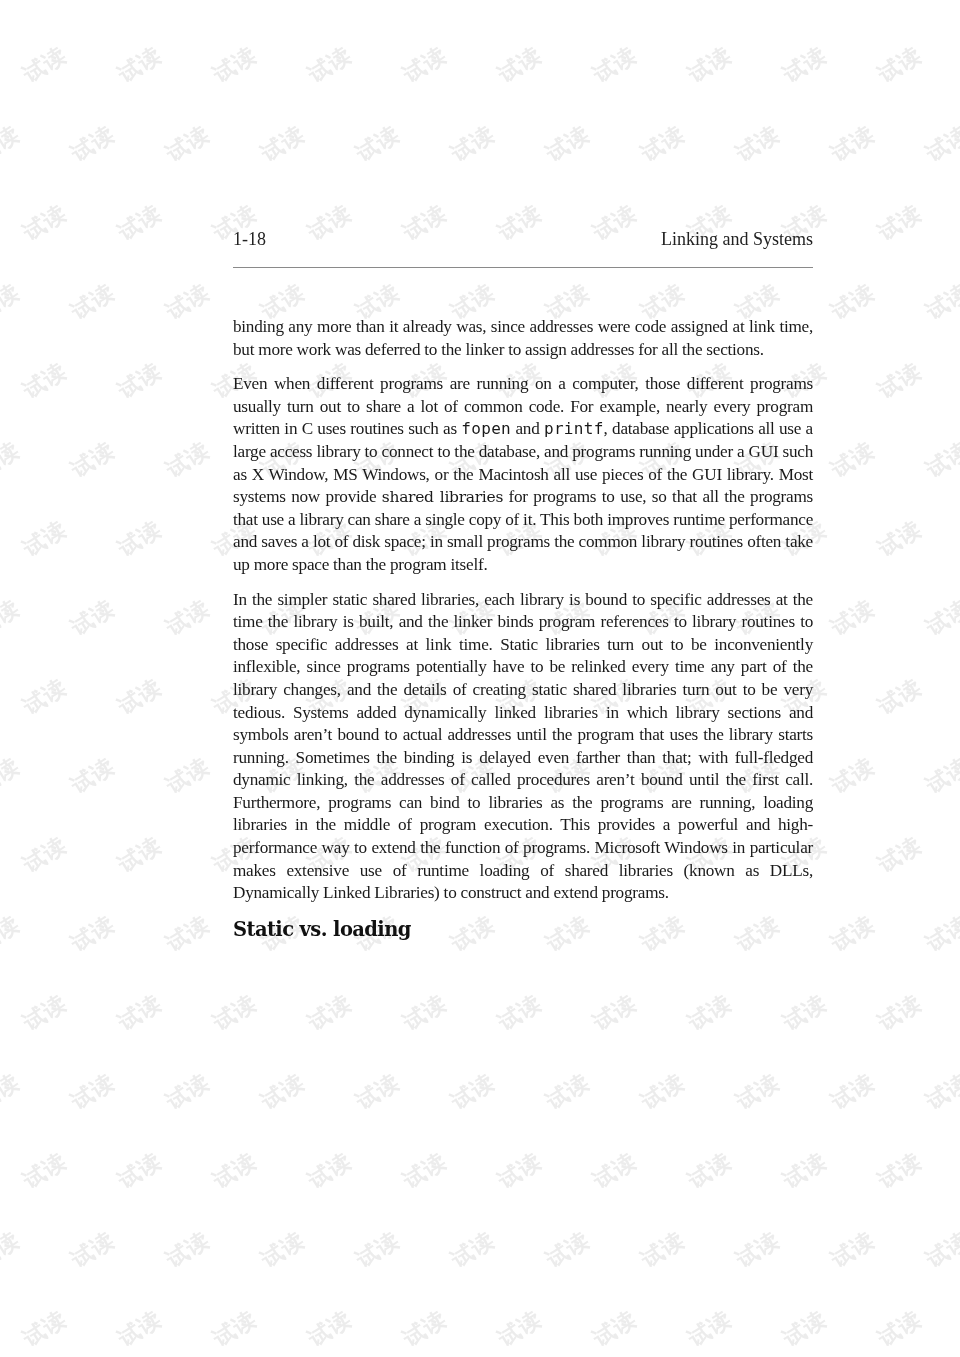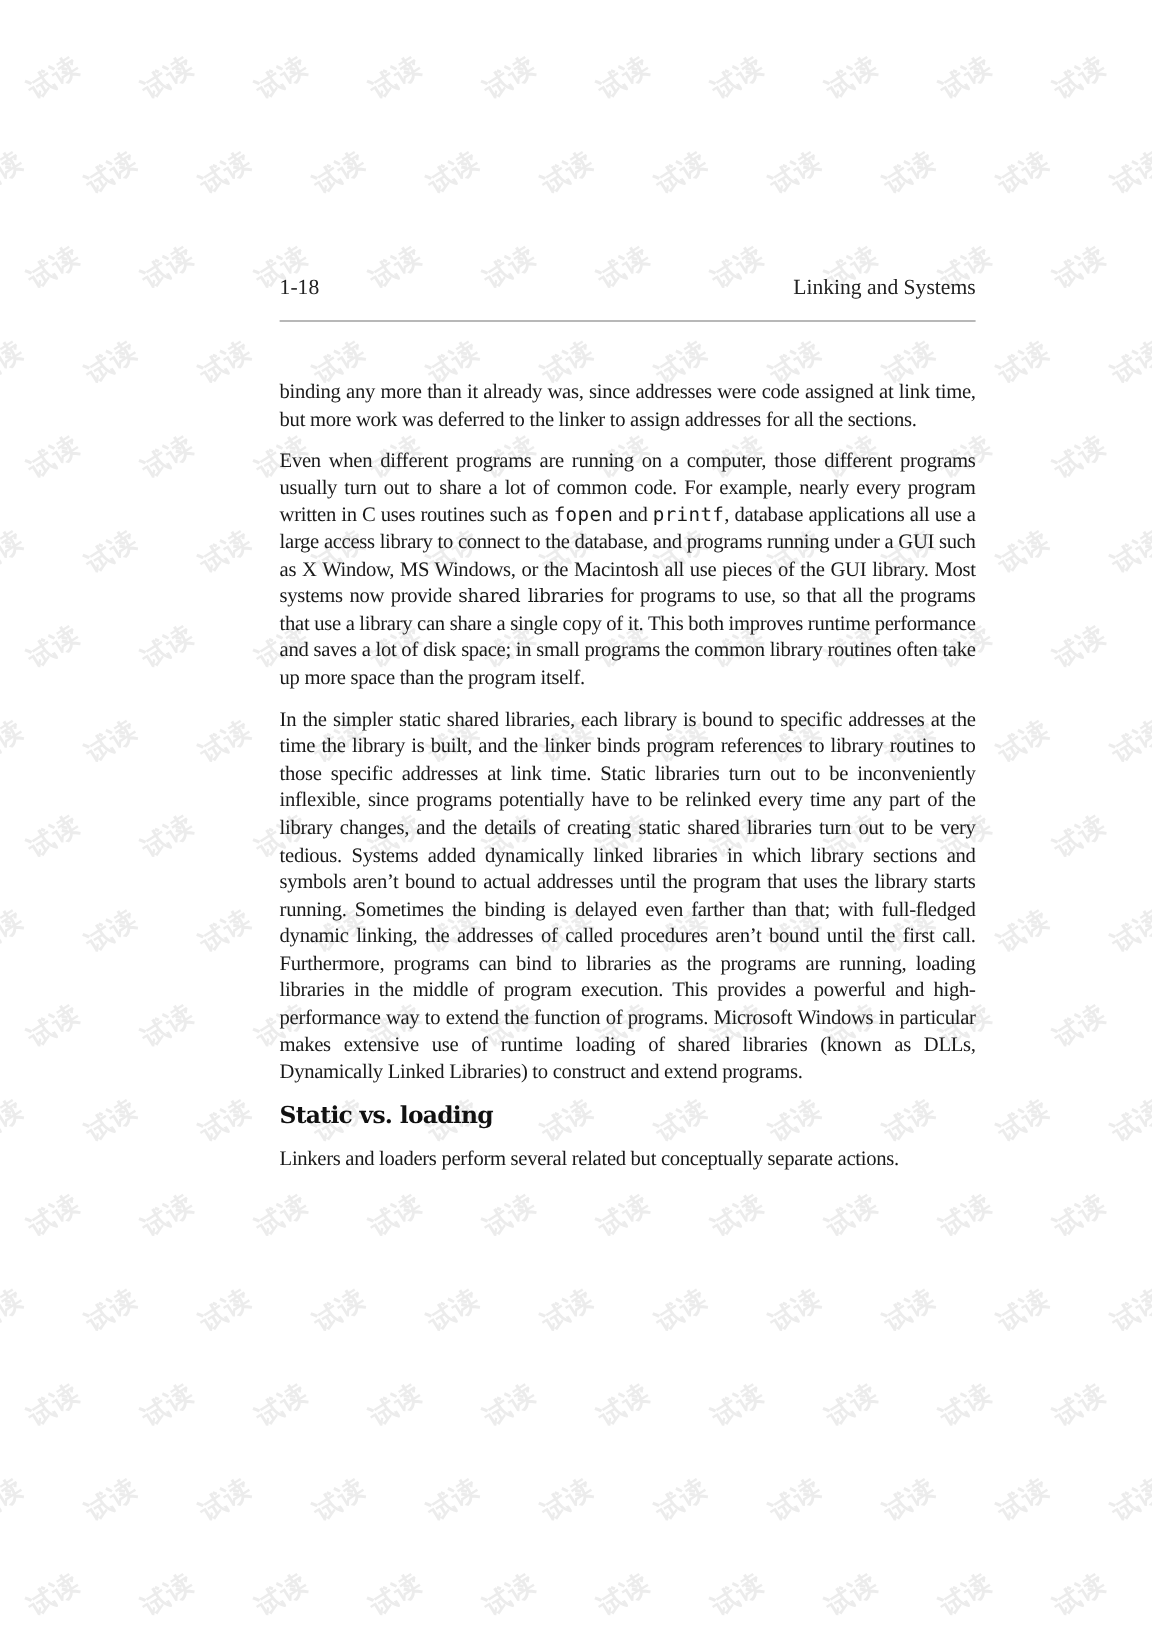--- a/index.html
+++ b/index.html
@@ -286,15 +286,14 @@
 
   <div class="body-text">
     <p class="para">binding any more than it already was, since addresses were code assigned at link time, but more work was deferred to the linker to assign addresses for all the sections.</p>
 
     <p class="para"><span>Even when different programs are running on a computer, those different programs usually turn out to share a lot of common code.  For example, nearly every program written in C uses routines such as </span><span class="code">fopen</span><span> and </span><span class="code">printf</span><span>, database applications all use a large access library to connect to the database, and programs running under a GUI such as X Window, MS Windows, or the Macintosh all use pieces of the GUI library.  Most systems now provide </span><span class="em">shared libraries</span><span> for programs to use, so that all the programs that use a library can share a single copy of it.  This both improves runtime performance and saves a lot of disk space; in small programs the common library routines often take up more space than the program itself.</span></p>
 
     <p class="para">In the simpler static shared libraries, each library is bound to specific addresses at the time the library is built, and the linker binds program references to library routines to those specific addresses at link time.  Static libraries turn out to be inconveniently inflexible, since programs potentially have to be relinked every time any part of the library changes, and the details of creating static shared libraries turn out to be very tedious.  Systems added dynamically linked libraries in which library sections and symbols aren’t bound to actual addresses until the program that uses the library starts running.  Sometimes the binding is delayed even farther than that; with full-fledged dynamic linking, the addresses of called procedures aren’t bound until the first call.  Furthermore, programs can bind to libraries as the programs are running, loading libraries in the middle of program execution.  This provides a powerful and high-performance way to extend the function of programs.  Microsoft Windows in particular makes extensive use of runtime loading of shared libraries (known as DLLs, Dynamically Linked Libraries) to construct and extend programs.</p>
 
     <h2 class="section-heading">Static vs. loading</h2>
 
-    <p class="para">Linkers and loaders perform several related but conceptually separate actions.</p>
   </div>
 </div>
 
 </body></html>

